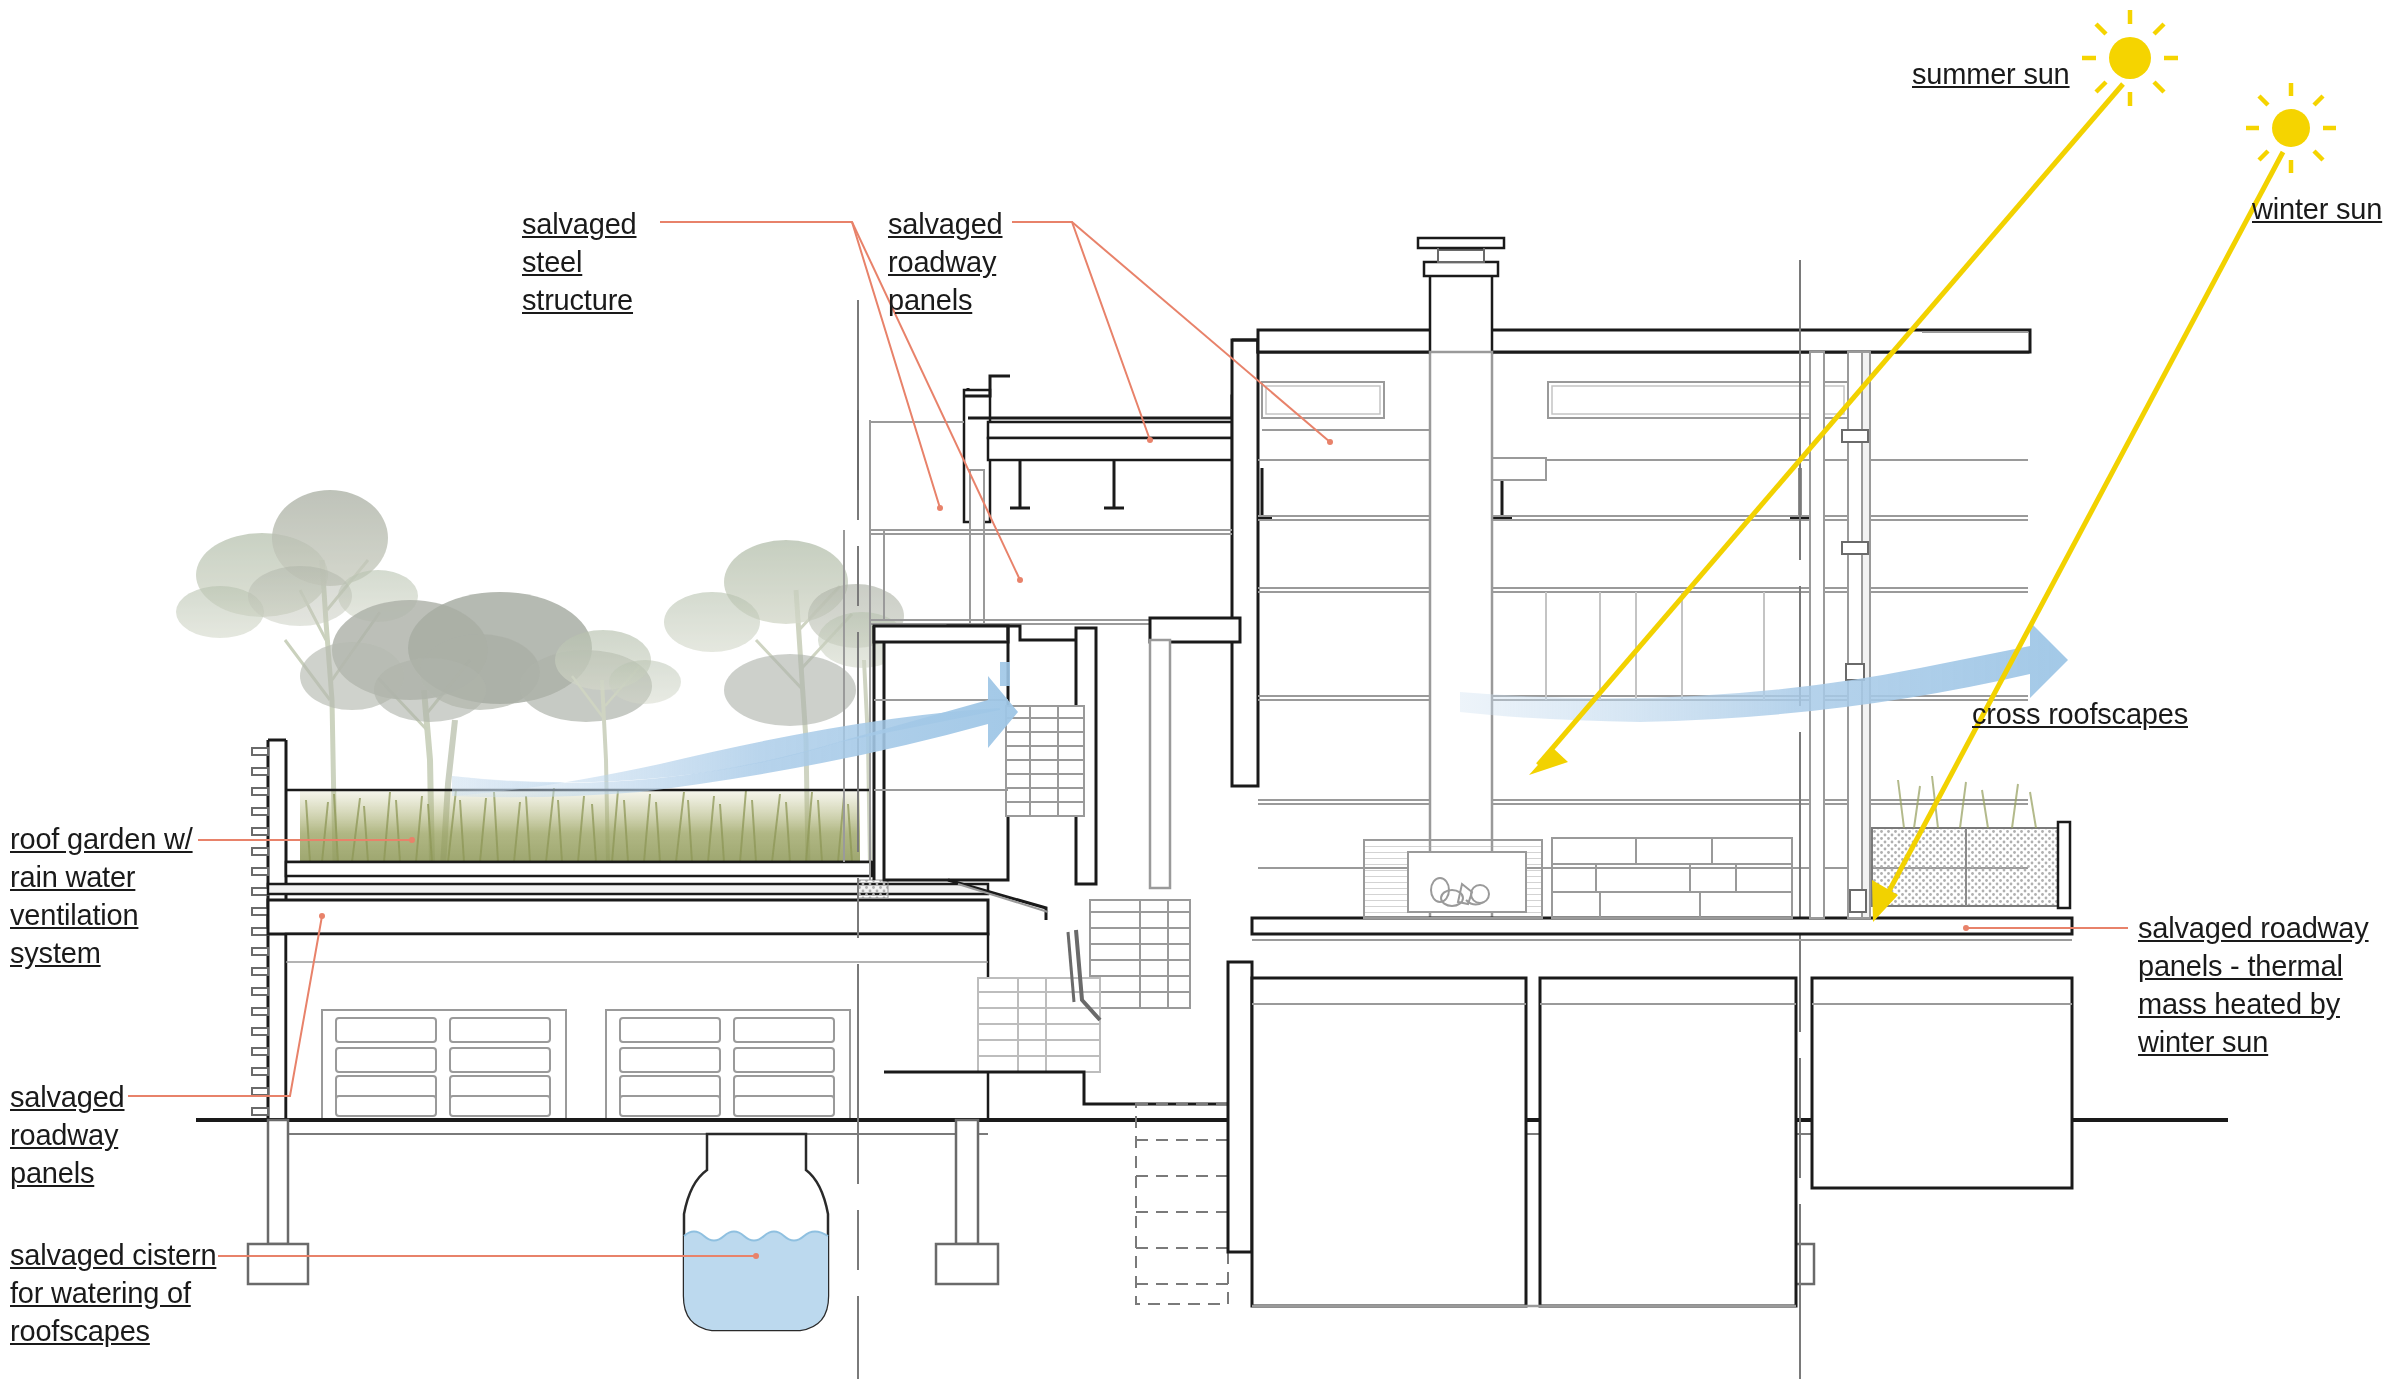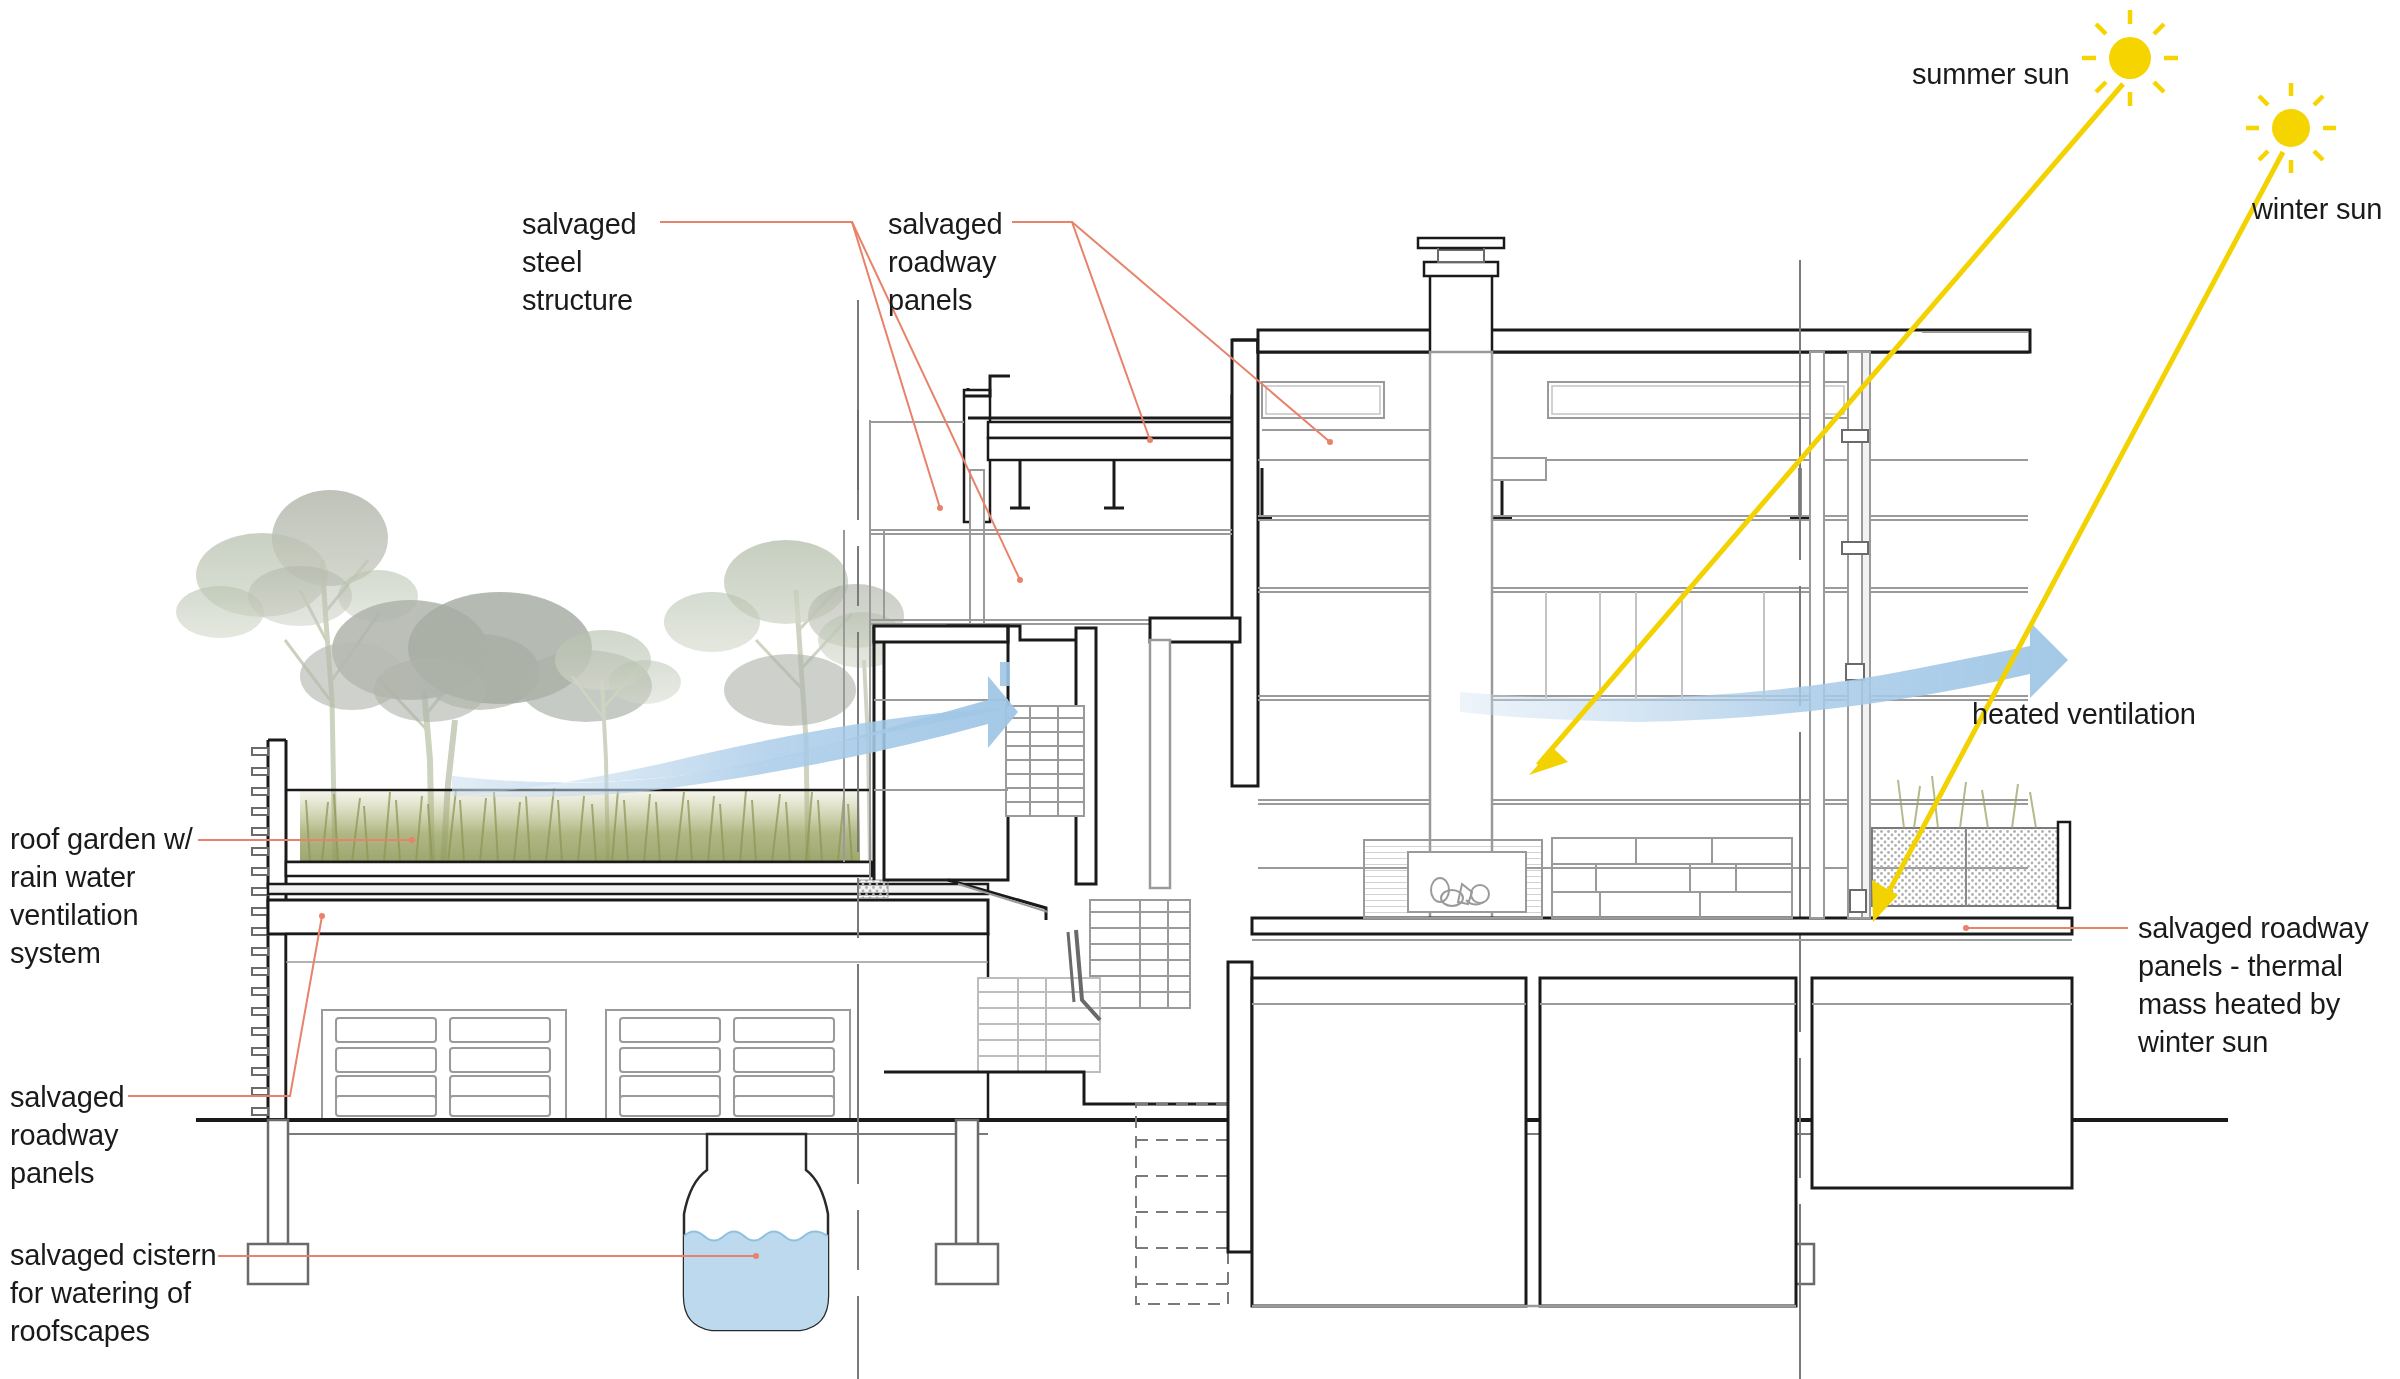--- a/index.html
+++ b/index.html
@@ -10,20 +10,21 @@
   #stage{position:absolute;left:0;top:0;width:2400px;height:1379px;}
   svg.layer{position:absolute;left:0;top:0;width:2400px;height:1379px;overflow:visible;}
   .lbl{
     position:absolute;
     font-family:"Liberation Sans", sans-serif;
     font-size:29px;
     line-height:38px;
     color:#1a1a1a;
     white-space:pre;
     letter-spacing:-0.2px;
+    text-decoration:underline;
   }
 </style>
 </head>
 <body>
 
 <div id="stage">
 
   <svg class="layer" viewBox="0 0 2400 1379">
     <defs>
       <pattern id="meshpat" width="7" height="7" patternUnits="userSpaceOnUse">
@@ -557,19 +558,19 @@
 
   <div class="lbl" style="left:10px;top:1236px;">salvaged cistern
 for watering of
 roofscapes</div>
 
   <div class="lbl" style="left:2138px;top:909px;">salvaged roadway
 panels - thermal
 mass heated by
 winter sun</div>
 
-  <div class="lbl" style="left:1972px;top:695px;">heated ventilation</div>
+  <div class="lbl" style="left:1972px;top:695px;">cross roofscapes</div>
 
   <div class="lbl" style="left:1912px;top:55px;">summer sun</div>
 
   <div class="lbl" style="left:2252px;top:190px;">winter sun</div>
 
 </div>
 
 </body></html>

